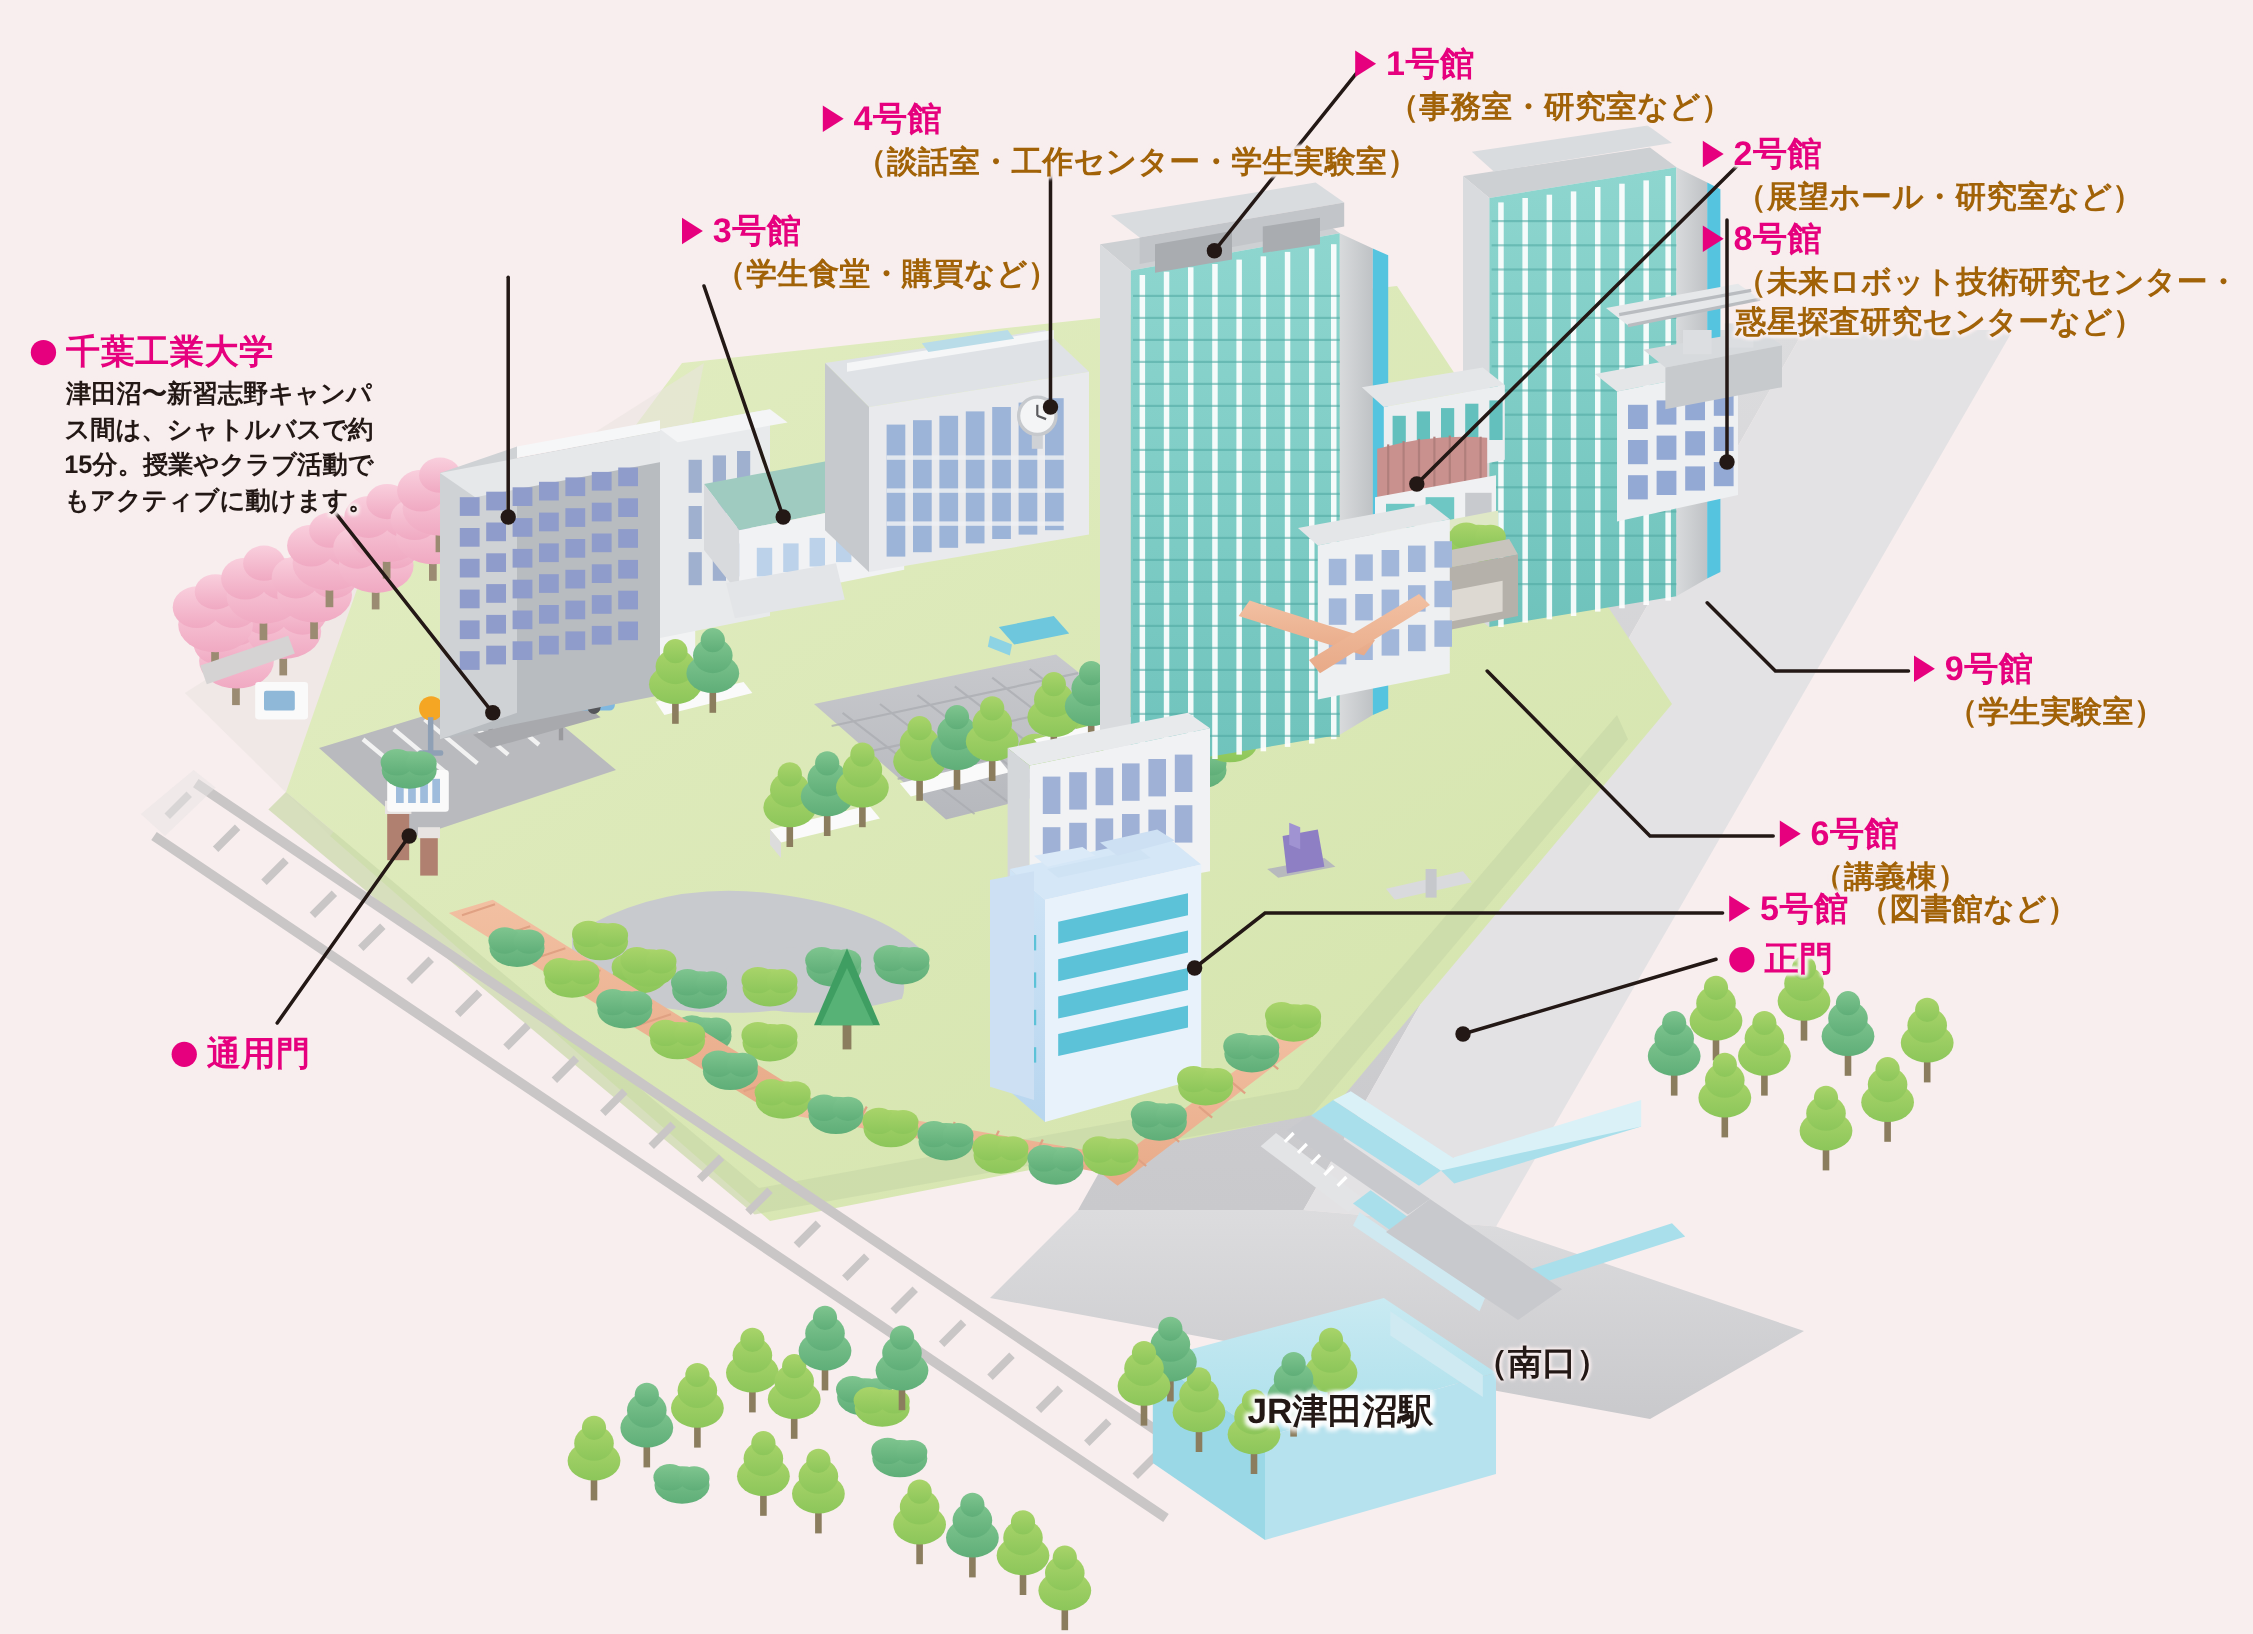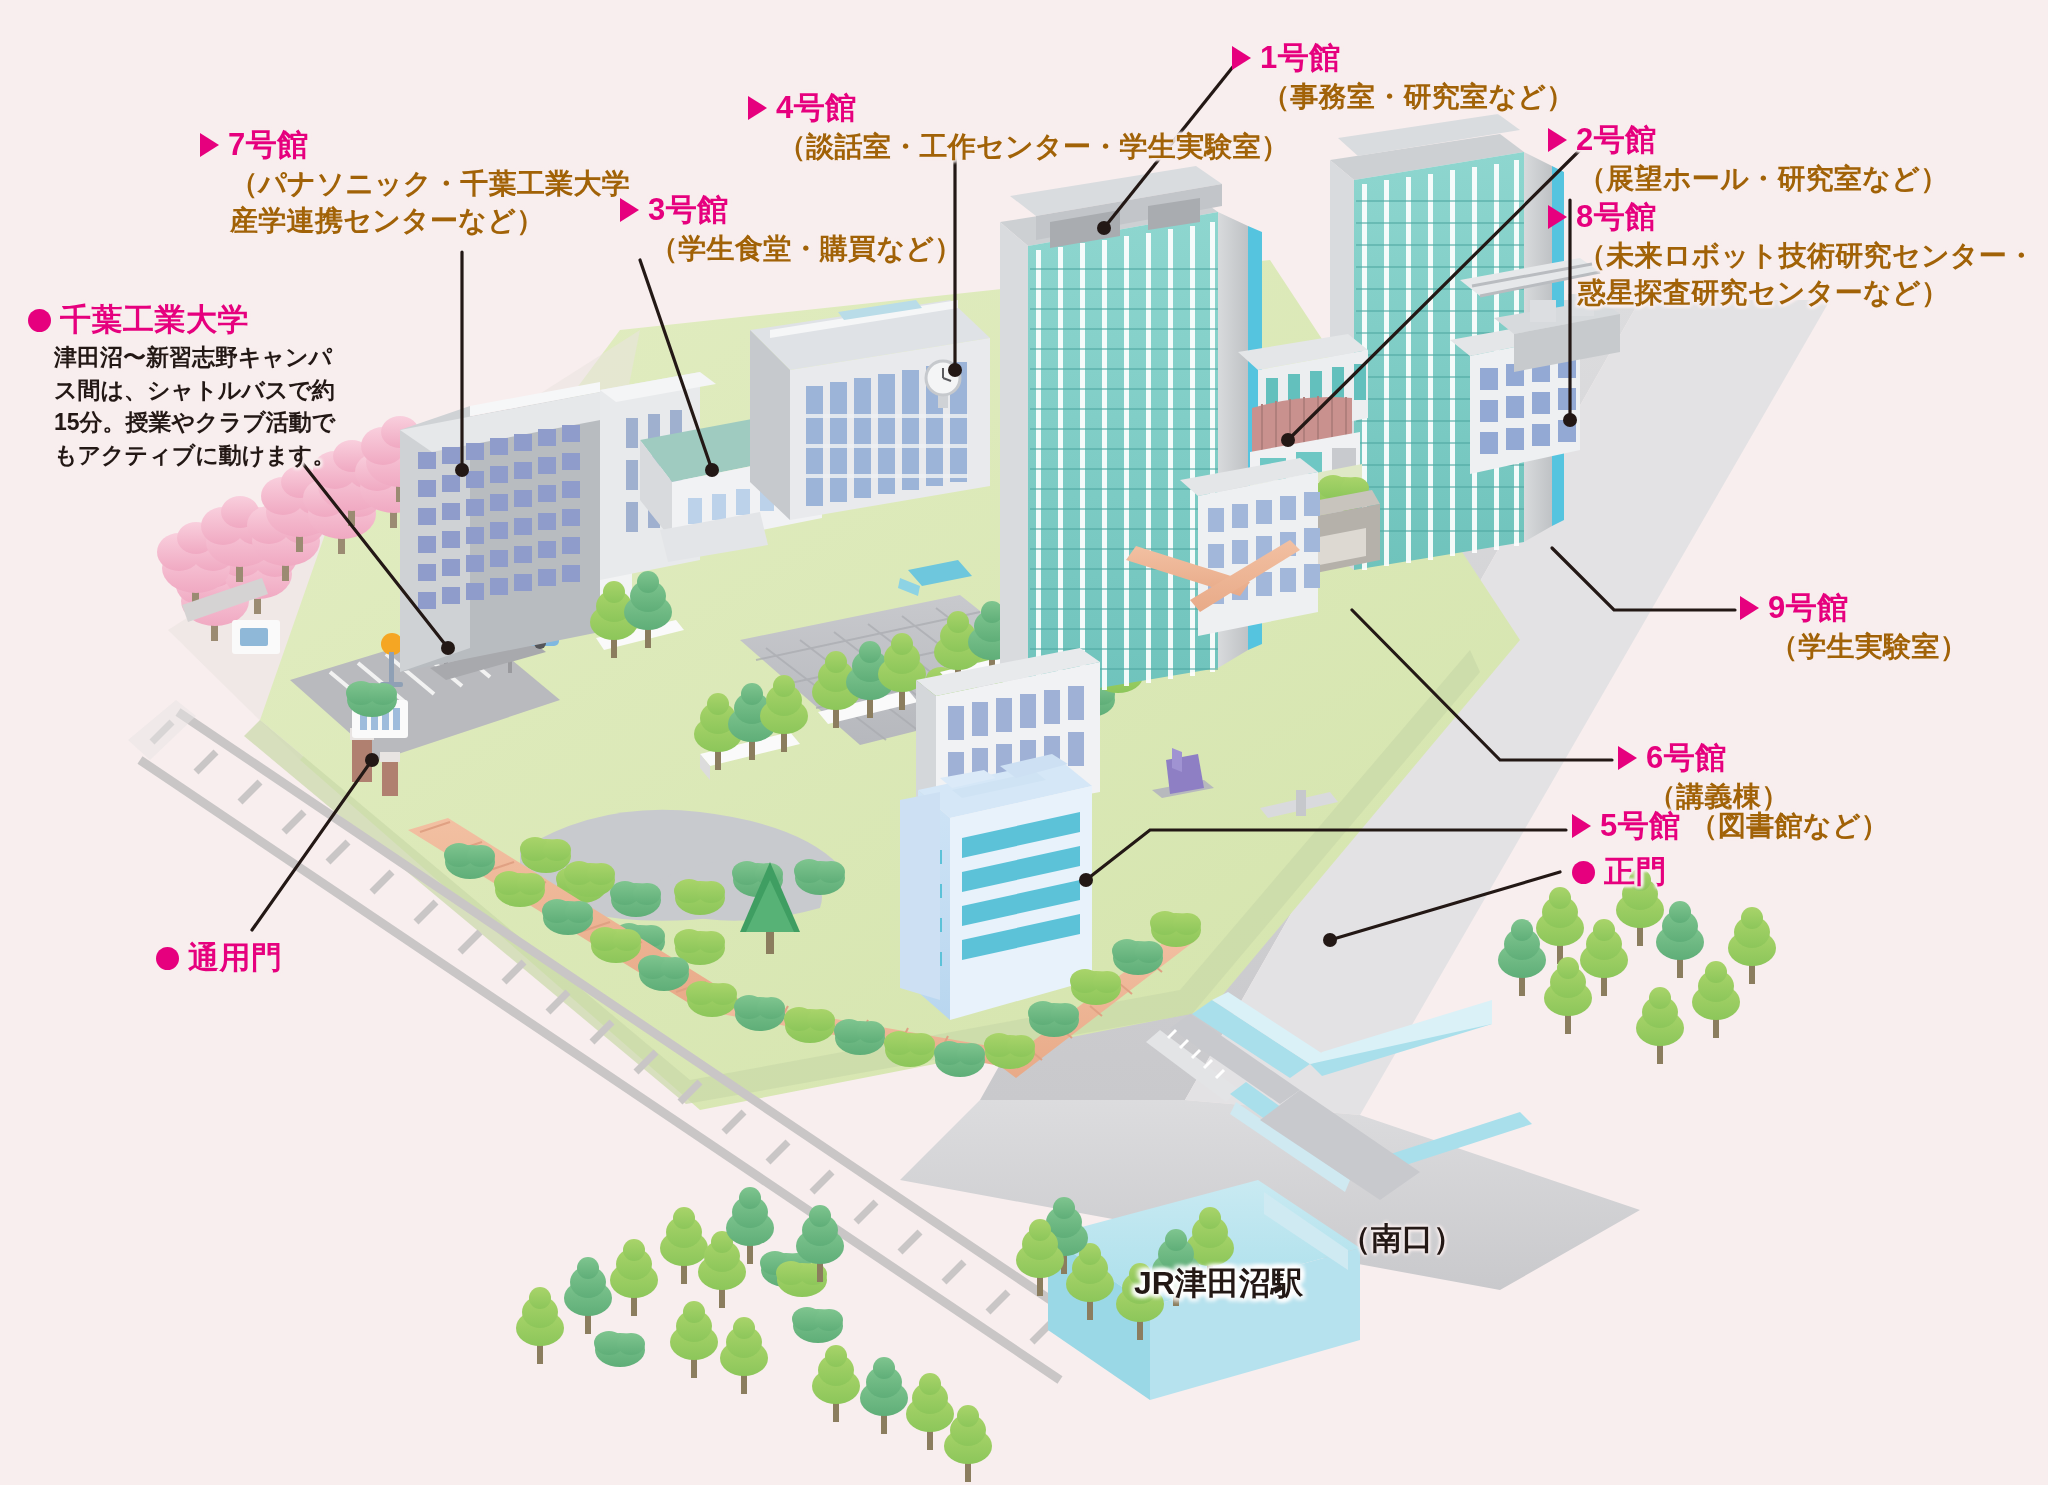--- a/index.html
+++ b/index.html
@@ -31,21 +31,21 @@
     color:#231815;font-weight:700;font-size:23px;line-height:1.42;
     white-space:normal;width:290px;
     text-shadow:
       2px 0 3px #f8eeee,-2px 0 3px #f8eeee,0 2px 3px #f8eeee,0 -2px 3px #f8eeee,
       2px 2px 3px #f8eeee,-2px -2px 3px #f8eeee,2px -2px 3px #f8eeee,-2px 2px 3px #f8eeee;
   }
   .row{display:flex;align-items:center;gap:9px;}
   .tri{width:0;height:0;border-left:19px solid #e6007e;border-top:12px solid transparent;border-bottom:12px solid transparent;flex:none;}
   .dot{width:23px;height:23px;border-radius:50%;background:#e6007e;flex:none;}
   .indent{padding-left:30px;}
-  .indent2{padding-left:26px;}
+  .indent2{padding-left:26px;text-align:center;}
 
   .station-lbl{
     position:absolute;color:#231815;font-weight:700;font-size:32px;white-space:nowrap;
     text-shadow:
       3px 0 4px #fff,-3px 0 4px #fff,0 3px 4px #fff,0 -3px 4px #fff,
       3px 3px 4px #fff,-3px -3px 4px #fff,3px -3px 4px #fff,-3px 3px 4px #fff;
   }
   .south-lbl{
     position:absolute;color:#231815;font-weight:700;font-size:31px;white-space:nowrap;
     text-shadow:2px 0 3px #f8eeee,-2px 0 3px #f8eeee,0 2px 3px #f8eeee,0 -2px 3px #f8eeee;
@@ -751,28 +751,20 @@
       <circle cx="1104" cy="228" r="7"></circle>
       <circle cx="1288" cy="440" r="7"></circle>
       <circle cx="1570" cy="420" r="7"></circle>
       <circle cx="1086" cy="880" r="7"></circle>
       <circle cx="1330" cy="940" r="7"></circle>
       <circle cx="448" cy="648" r="7"></circle>
       <circle cx="372" cy="760" r="7"></circle>
     </g>
   </svg>
 
-  <div class="label" style="left:200px;top:125px;">
-    <div class="row">
-      <span class="tri"></span>
-      <span class="lbl-title">7号館</span>
-    </div>
-    <div class="lbl-sub indent">（パナソニック・千葉工業大学</div>
-    <div class="lbl-sub indent">産学連携センターなど）</div>
-  </div>
 
   <div class="label" style="left:28px;top:300px;">
     <div class="row">
       <span class="dot"></span>
       <span class="lbl-title">千葉工業大学</span>
     </div>
     <div class="lbl-body indent2">津田沼〜新習志野キャンパス間は、シャトルバスで約15分。授業やクラブ活動でもアクティブに動けます。</div>
   </div>
 
   <div class="label" style="left:620px;top:190px;">

